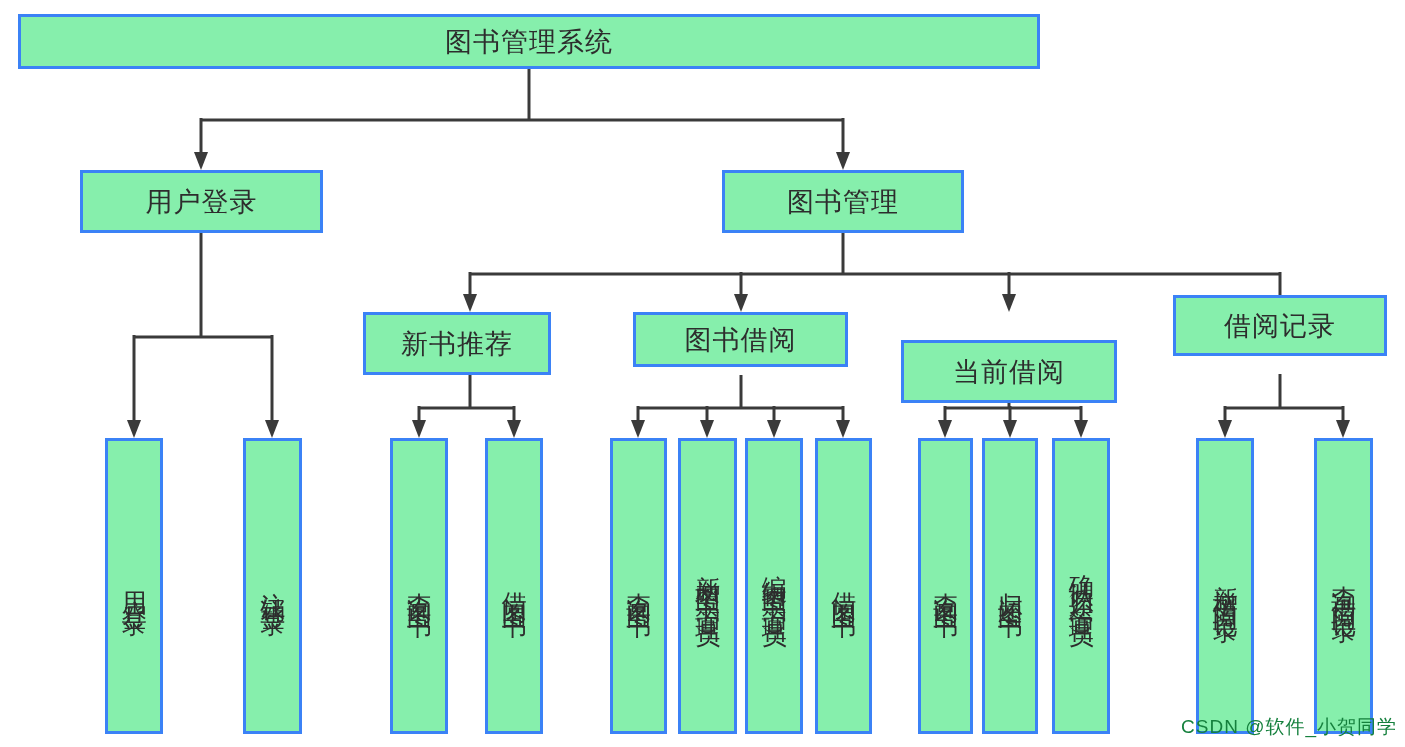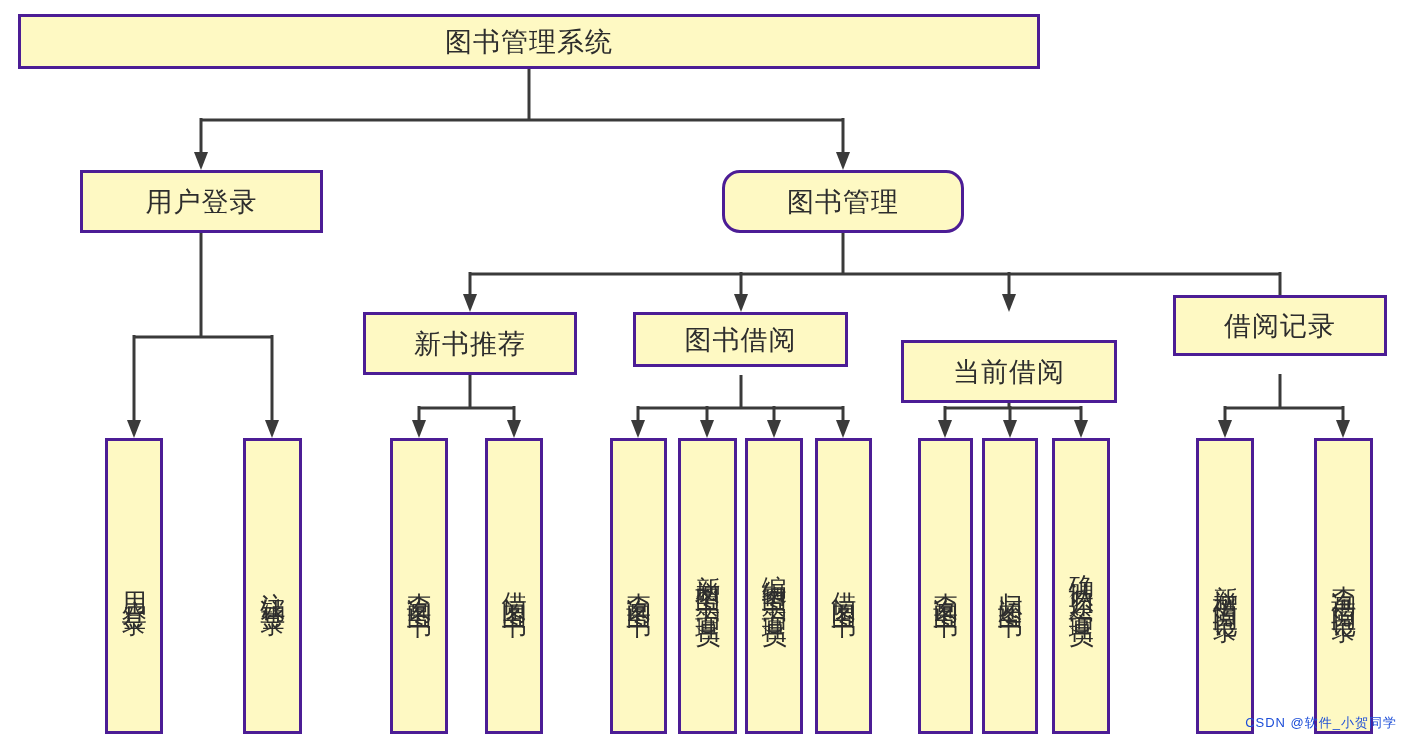--- a/index.html
+++ b/index.html
@@ -7,22 +7,22 @@
     position:relative;
     width:1405px; height:747px;
     background:#ffffff;
     overflow:hidden;
     font-family:"Liberation Sans", sans-serif;
   }
   .connectors { position:absolute; left:0; top:0; width:1405px; height:747px; }
   .box {
     position:absolute;
     box-sizing:border-box;
-    border:3px solid #4c1d95;
-    background:#fef9c3;
+    border:3px solid #3b82f6;
+    background:#86efac;
     display:flex;
     align-items:center;
     justify-content:center;
   }
   .hlabel {
     font-size:27px;
     color:#2d2d2d;
     letter-spacing:1px;
     white-space:nowrap;
   }
@@ -31,22 +31,22 @@
     text-orientation:mixed;
     font-size:25px;
     letter-spacing:7px;
     line-height:1.1;
     color:#2d2d2d;
   }
   .watermark {
     position:absolute;
     right:8px;
     top:714px;
-    font-size:13px;
-    color:#1d4ed8;
+    font-size:19px;
+    color:#15803d;
     letter-spacing:1px;
     white-space:nowrap;
   }
 </style>
 </head>
 <body>
 
 <div class="canvas">
 
   <svg class="connectors" viewBox="0 0 1405 747" xmlns="http://www.w3.org/2000/svg">
@@ -118,25 +118,25 @@
     </g>
   </svg>
 
   <div class="box" style="left:18px; top:14px; width:1022px; height:55px;">
     <span class="hlabel">图书管理系统</span>
   </div>
 
   <div class="box" style="left:80px; top:170px; width:243px; height:63px;">
     <span class="hlabel">用户登录</span>
   </div>
-  <div class="box" style="left:722px; top:170px; width:242px; height:63px;border-radius:18px;">
+  <div class="box" style="left:722px; top:170px; width:242px; height:63px;">
     <span class="hlabel">图书管理</span>
   </div>
 
-  <div class="box" style="left:363px; top:312px; width:214px; height:63px;">
+  <div class="box" style="left:363px; top:312px; width:188px; height:63px;">
     <span class="hlabel">新书推荐</span>
   </div>
   <div class="box" style="left:633px; top:312px; width:215px; height:55px;">
     <span class="hlabel">图书借阅</span>
   </div>
   <div class="box" style="left:901px; top:312px; width:216px; height:63px;margin-top:28px;">
     <span class="hlabel">当前借阅</span>
   </div>
   <div class="box" style="left:1173px; top:295px; width:214px; height:61px;">
     <span class="hlabel">借阅记录</span>

